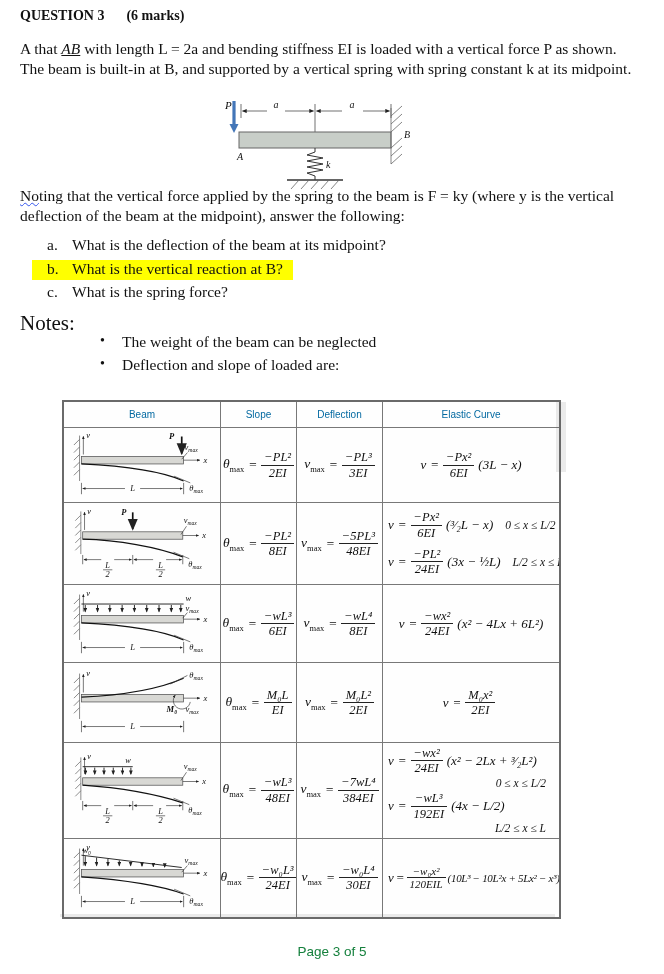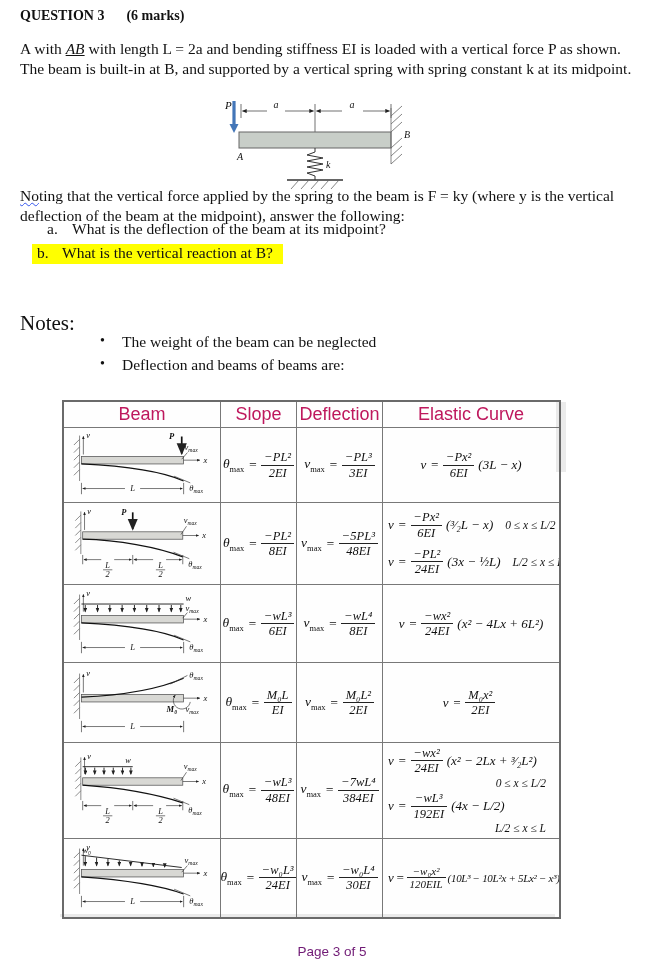--- a/index.html
+++ b/index.html
@@ -6,33 +6,33 @@
   body{width:664px;height:974px;position:relative;background:#ffffff;
        font-family:"Liberation Serif",serif;color:#111;overflow:hidden;}
   .abs{position:absolute;}
   
   #title{left:20px;top:8px;font-size:14px;font-weight:bold;}
   #title .marks{margin-left:22px;}
   #para1{left:20px;top:39px;width:624px;font-size:15.5px;line-height:19.5px;}
   #para2{left:20px;top:186px;width:624px;font-size:15.5px;line-height:19.5px;}
   .squig{text-decoration:underline;text-decoration-style:wavy;text-decoration-color:#3355ee;text-decoration-thickness:1px;}
   .it{font-style:italic;text-decoration:underline;}
-  #qlist{left:47px;top:220px;font-size:15.5px;}
+  #qlist{left:47px;top:236px;font-size:15.5px;}
   .qitem{height:23.5px;display:flex;align-items:flex-start;}
   .qwrap{display:inline-block;padding:0 6px 1px 0;}
   .qlab{display:inline-block;width:25px;}
   #noteshead{left:20px;top:311px;font-size:21px;}
   .bullet{position:absolute;left:100px;font-size:15.5px;display:flex;}
   .bullet .dot{width:22px;font-size:14px;}
   #footer{left:0;top:944px;width:664px;text-align:center;
-          font-family:"Liberation Sans",sans-serif;font-size:13.5px;color:#701a75;}
+          font-family:"Liberation Sans",sans-serif;font-size:13.5px;color:#15803d;}
   
   #tbl{left:62px;top:400px;border-collapse:collapse;table-layout:fixed;width:494px;background:#fefefe;border:2px solid #6a6a6a;}
   #tbl td,#tbl th{border:1px solid #787878;padding:0;vertical-align:middle;overflow:hidden;}
-  #tbl th{font-family:"Liberation Sans",sans-serif;font-weight:normal;font-size:18px;color:#be185d;height:25px;}
+  #tbl th{font-family:"Liberation Sans",sans-serif;font-weight:normal;font-size:10px;color:#0369a1;height:25px;}
   .col-beam{width:156px;} .col-slope{width:75px;text-align:center;} .col-defl{width:85px;} .col-curve{width:176px;}
   tr.r1{height:75px;} tr.r2{height:82px;} tr.r3{height:78px;} tr.r4{height:80px;} tr.r5{height:92px;} tr.r6{height:80px;}
   .c-beam{text-align:center;}
   .eq{font-style:italic;font-size:13.5px;display:flex;align-items:center;justify-content:center;gap:4px;}
   .frac{display:inline-flex;flex-direction:column;text-align:center;font-size:12.5px;line-height:1.15;font-style:italic;}
   .frac .num{border-bottom:1px solid #222;padding:0 3px;}
   .frac .den{padding:0 3px;}
   sub{font-size:8.5px;font-style:normal;}
   .curvecell{display:flex;flex-direction:column;justify-content:center;gap:7px;padding:3px 5px;height:100%;box-sizing:border-box;}
   .cline{display:flex;align-items:center;gap:4px;font-style:italic;font-size:13px;}
@@ -66,21 +66,21 @@
       <path d="M0,0L5,2L0,4Z" fill="#222"></path>
     </marker>
   </defs>
 </svg>
 
 <div class="abs" id="title">
   <span>QUESTION 3</span><span class="marks">(6 marks)</span>
 </div>
 
 <div class="abs" id="para1">
-  <span>A with </span><span class="it">AB</span><span> with length L = 2a and bending stiffness EI is loaded with a vertical force P as shown.  The beam is built-in at B, and supported by a vertical spring with spring constant k at its midpoint.</span>
+  <span>A that </span><span class="it">AB</span><span> with length L = 2a and bending stiffness EI is loaded with a vertical force P as shown.  The beam is built-in at B, and supported by a vertical spring with spring constant k at its midpoint.</span>
 </div>
 
 <svg class="abs" style="left:225px;top:98px" width="210" height="99" viewBox="0 0 210 99">
 
   <g>
     <line x1="9" y1="3" x2="9" y2="28" stroke-width="3.2" stroke="#4376b8"></line>
     <polygon points="4.5,26 13.5,26 9,35" fill="#4376b8"></polygon>
   </g>
   <text x="0" y="11" class="t" style="font-size:11px">P</text>
 
@@ -129,32 +129,35 @@
 
 <div class="abs" id="para2">
   <span class="squig">No</span><span>ting that the vertical force applied by the spring to the beam is F = ky (where y is the vertical deflection of the beam at the midpoint), answer the following:</span>
 </div>
 
 <div class="abs" id="qlist">
   <div class="qitem">
     <span class="qwrap"><span class="qlab">a.</span><span>What is the deflection of the beam at its midpoint?</span></span>
   </div>
   <div class="qitem">
-    <span class="qwrap" style="background:#ffff00;margin-left:-15px;padding:0 10px 2px 5px;"><span class="qlab">b.</span><span>What is the vertical reaction at B?</span></span>
+    <span class="qwrap" style="background:#ffff00;margin-left:-15px;padding:0 10px 2px 15px;"><span class="qlab">b.</span><span>What is the vertical reaction at B?</span></span>
+  </div>
+  <div class="qitem">
+    <span class="qwrap"><span class="qlab">c.</span><span>What is the spring force?</span></span>
   </div>
 </div>
 
 <div class="abs" id="noteshead">Notes:</div>
 <div class="bullet" style="top:333px">
   <span class="dot">•</span>
     <span>The weight of the beam can be neglected</span>
 </div>
 <div class="bullet" style="top:356px">
   <span class="dot">•</span>
-    <span>Deflection and beams of beams are:</span>
+    <span>Deflection and slope of loaded are:</span>
 </div>
 
 <table class="abs" id="tbl">
   <tbody>
       <tr>
     <th class="col-beam">Beam</th>
     <th class="col-slope">Slope</th>
     <th class="col-defl">Deflection</th>
     <th class="col-curve">Elastic Curve</th>
   </tr>

